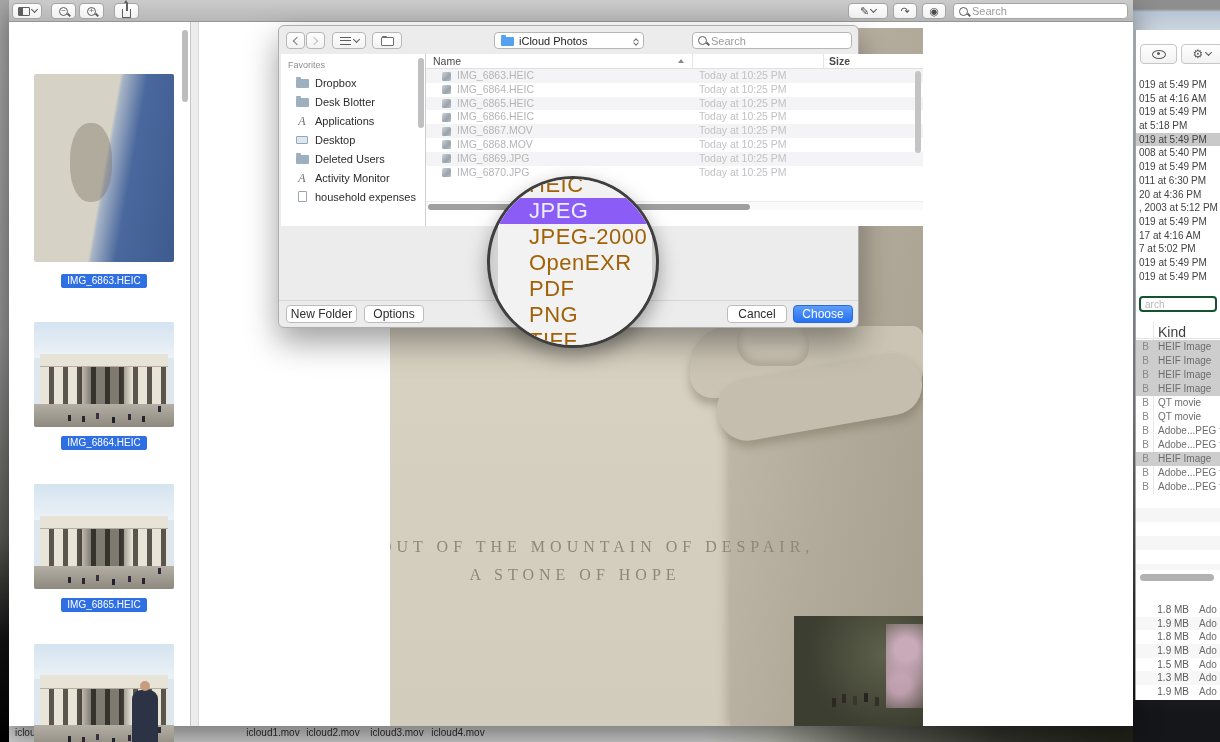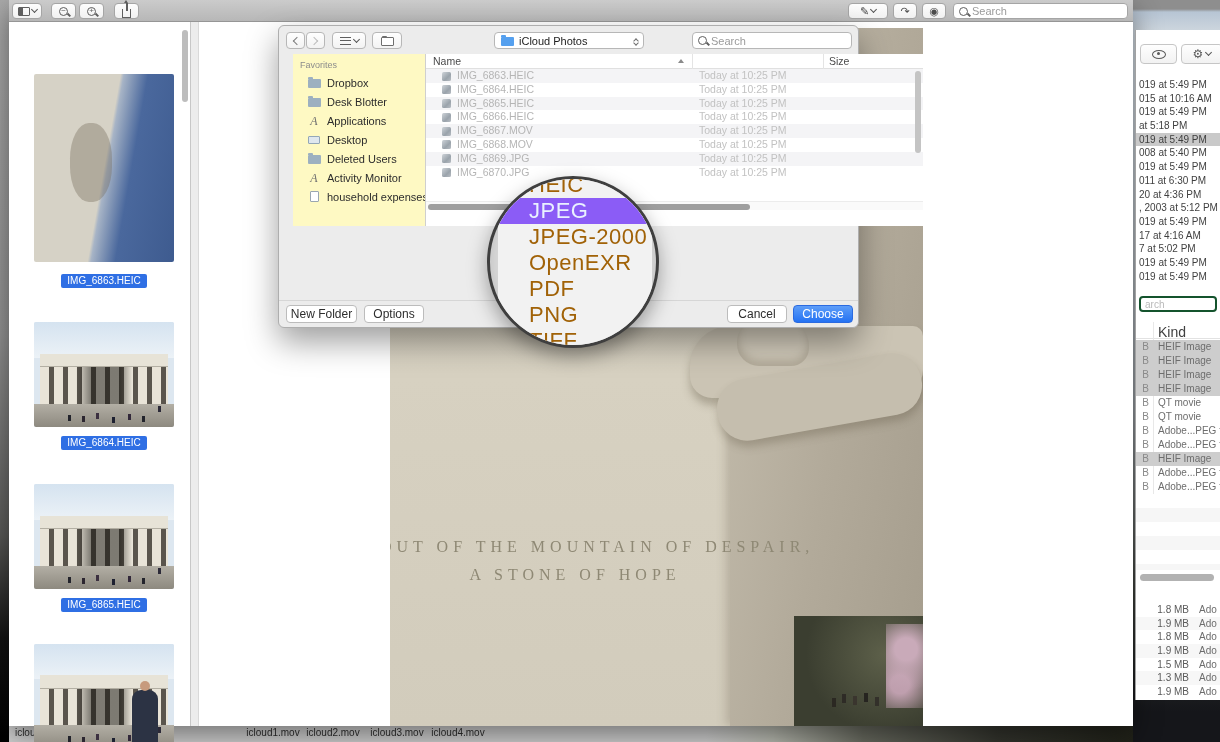--- a/index.html
+++ b/index.html
@@ -121,36 +121,36 @@
   .folder-glyph.outline::before { background:#6e6e6e; }
   .folder-glyph.blue { background:#55a0ef; }
   .folder-glyph.blue::before { background:#55a0ef; }
   #d-popup { left:215px; width:150px; justify-content:flex-start; padding-left:6px; gap:5px; background:#fff; }
   #d-popup .lbl { font-size:11px; color:#1d1d1d; flex:1; }
   .updown { display:flex; flex-direction:column; gap:1px; margin-right:5px; }
   .updown .chev { border-color:#6f6f6f; width:4px; height:4px; }
   #d-search { left:413px; width:160px; background:#fff; justify-content:flex-start; padding-left:5px; gap:4px; }
   #d-search .ph { font-size:11px; color:#9b9b9b; }
 
-  #d-sidebar { position:absolute; left:14px; top:28px; width:145px; height:172px; background:#fef9c3; overflow:hidden; }
+  #d-sidebar { position:absolute; left:2px; top:28px; width:145px; height:172px; background:#ffffff; overflow:hidden; }
   #d-sidebar .fav-title { font-size:9px; color:#8c8c8c; margin:6px 0 3px 7px; }
   .fav-item { display:flex; align-items:center; gap:6px; height:19px; padding-left:14px; font-size:11px; color:#2c2c2c; }
   .fav-ico { width:14px; display:flex; justify-content:center; }
   .app-glyph { font-family:"Liberation Serif", serif; font-style:italic; font-size:12px; color:#6f6f6f; line-height:12px; }
   .desktop-glyph { width:12px; height:8px; border:1.2px solid #93a7b8; border-radius:1px; background:#dfe7ee; }
   .doc-glyph { width:9px; height:11px; border:1.1px solid #9aa6b0; border-radius:1px; background:#fff; }
   #d-sb-scroll { position:absolute; right:2px; top:4px; width:6px; height:70px; background:#c0c0c0; border-radius:3px; }
 
   #d-list { position:absolute; left:146px; top:28px; width:498px; height:172px; background:#fff;
     border-left:1px solid #cfcfcf; overflow:hidden; }
   #d-list-header { position:absolute; left:0; top:0; width:100%; height:15px; border-bottom:1px solid #e0e0e0;
     font-size:10.5px; color:#4a4a4a; background:#fff; }
   #d-list-header .h-name { position:absolute; left:7px; top:1px; }
   #d-list-header .h-date { position:absolute; left:273px; top:15px; }
-  #d-list-header .h-size { position:absolute; left:403px; top:1px; }
+  #d-list-header .h-size { position:absolute; left:403px; top:1px;font-weight:bold; }
   .sort-up { position:absolute; left:252px; top:5px; width:0; height:0;
     border-left:3.5px solid transparent; border-right:3.5px solid transparent; border-bottom:4.5px solid #8a8a8a; }
   .h-div { position:absolute; top:0; width:1px; height:15px; background:#e4e4e4; }
   #d-rows { position:absolute; left:0; top:15px; width:100%; }
   .frow { position:relative; height:13.8px; line-height:13.8px; font-size:10.5px; color:#b5b5b5; }
   .frow:nth-child(odd) { background:#f4f4f6; }
   .frow .fico { position:absolute; left:16px; top:2.5px; width:9px; height:9px; border-radius:1.5px;
     background:linear-gradient(135deg,#cfd4d9, #9aa3ab 60%, #b9bec4); }
   .frow .fname { position:absolute; left:31px; }
   .frow .fdate { position:absolute; left:273px; color:#c2c2c2; }
@@ -308,21 +308,21 @@
   <div class="fin-btn" id="fin-eye">
     <span class="eye-glyph"></span>
   </div>
   <div class="fin-btn" id="fin-gear">
     <span class="gear-glyph">⚙</span>
     <span class="chev"></span>
   </div>
   <div id="fin-dates">
 
   <div class="drow">019 at 5:49 PM</div>
-      <div class="drow">015 at 10:16 AM</div>
+      <div class="drow">015 at 4:16 AM</div>
       <div class="drow">019 at 5:49 PM</div>
       <div class="drow">at 5:18 PM</div>
       <div class="drow sel">019 at 5:49 PM</div>
       <div class="drow">008 at 5:40 PM</div>
       <div class="drow">019 at 5:49 PM</div>
       <div class="drow">011 at 6:30 PM</div>
       <div class="drow">20 at 4:36 PM</div>
       <div class="drow">, 2003 at 5:12 PM</div>
       <div class="drow">019 at 5:49 PM</div>
       <div class="drow">17 at 4:16 AM</div>

